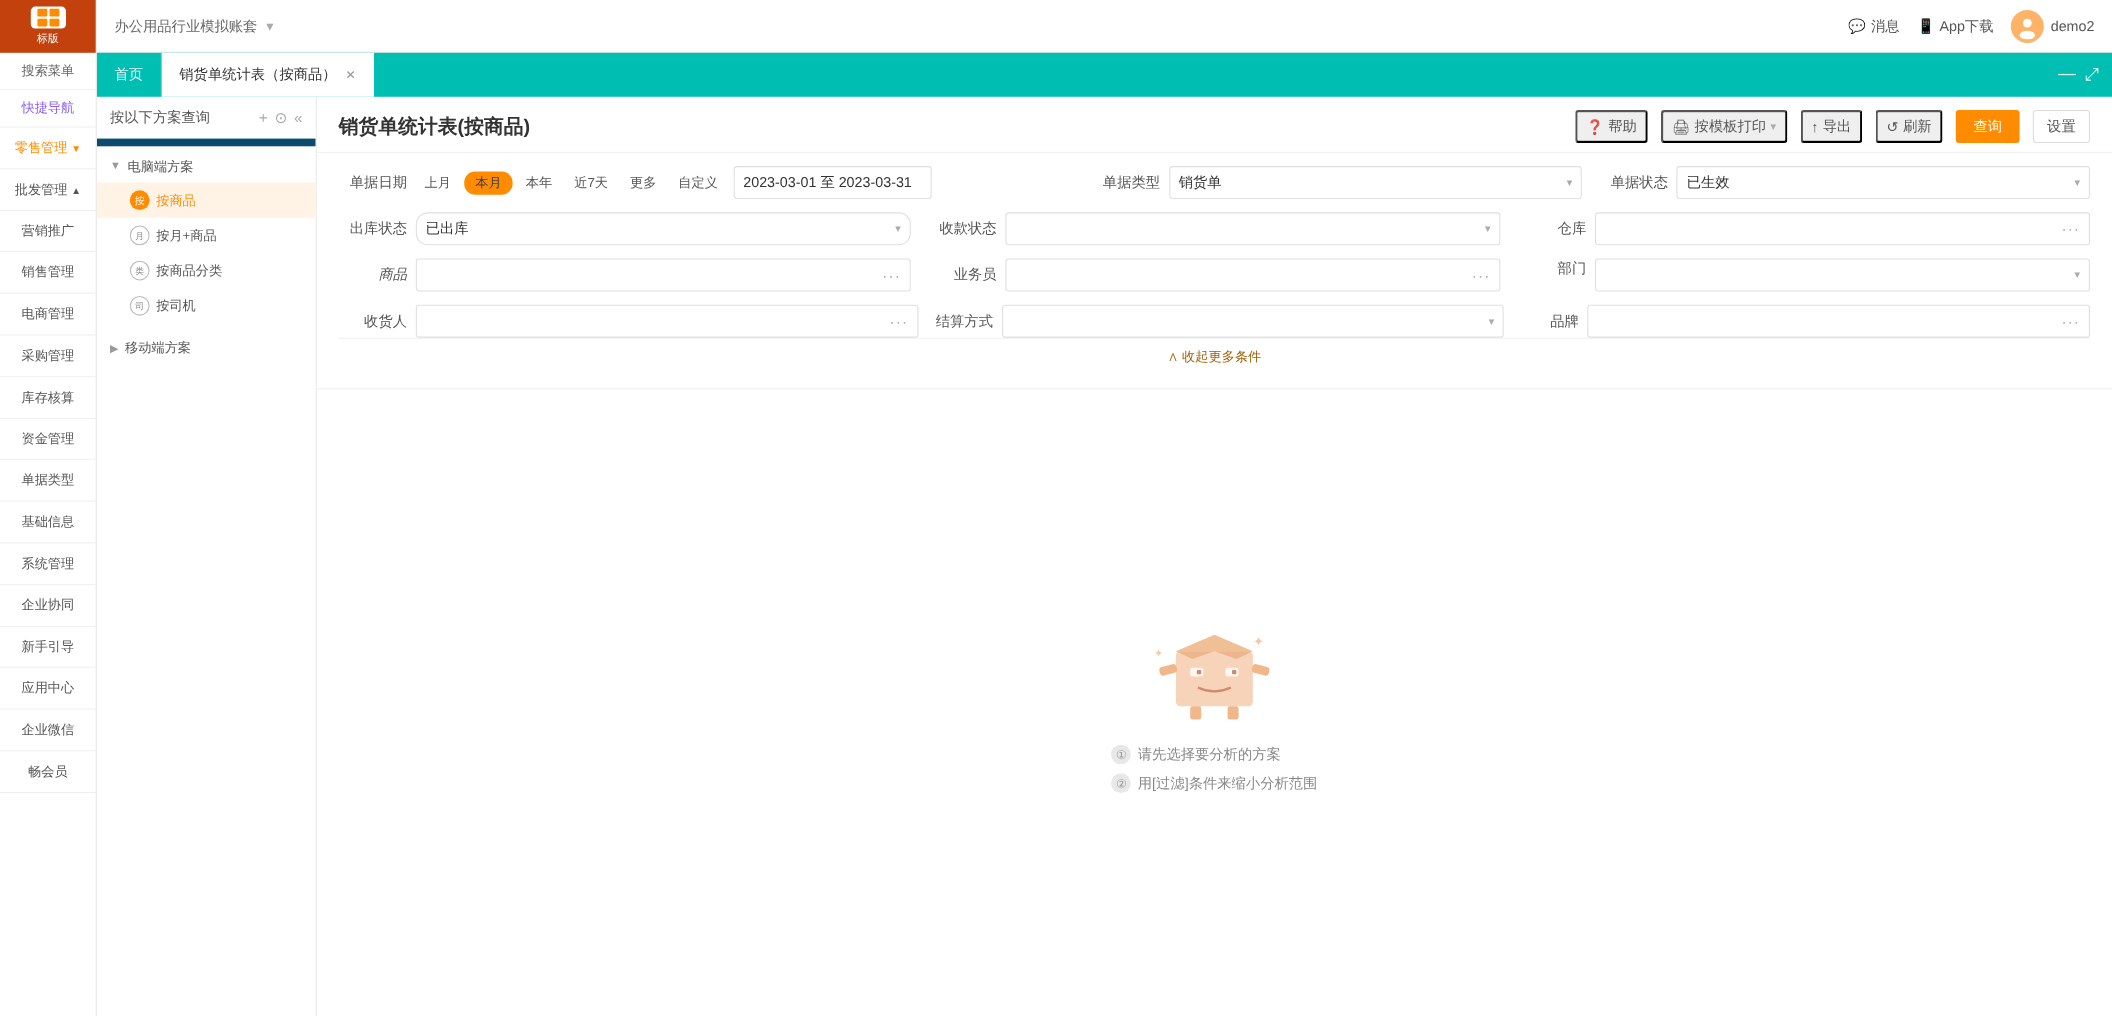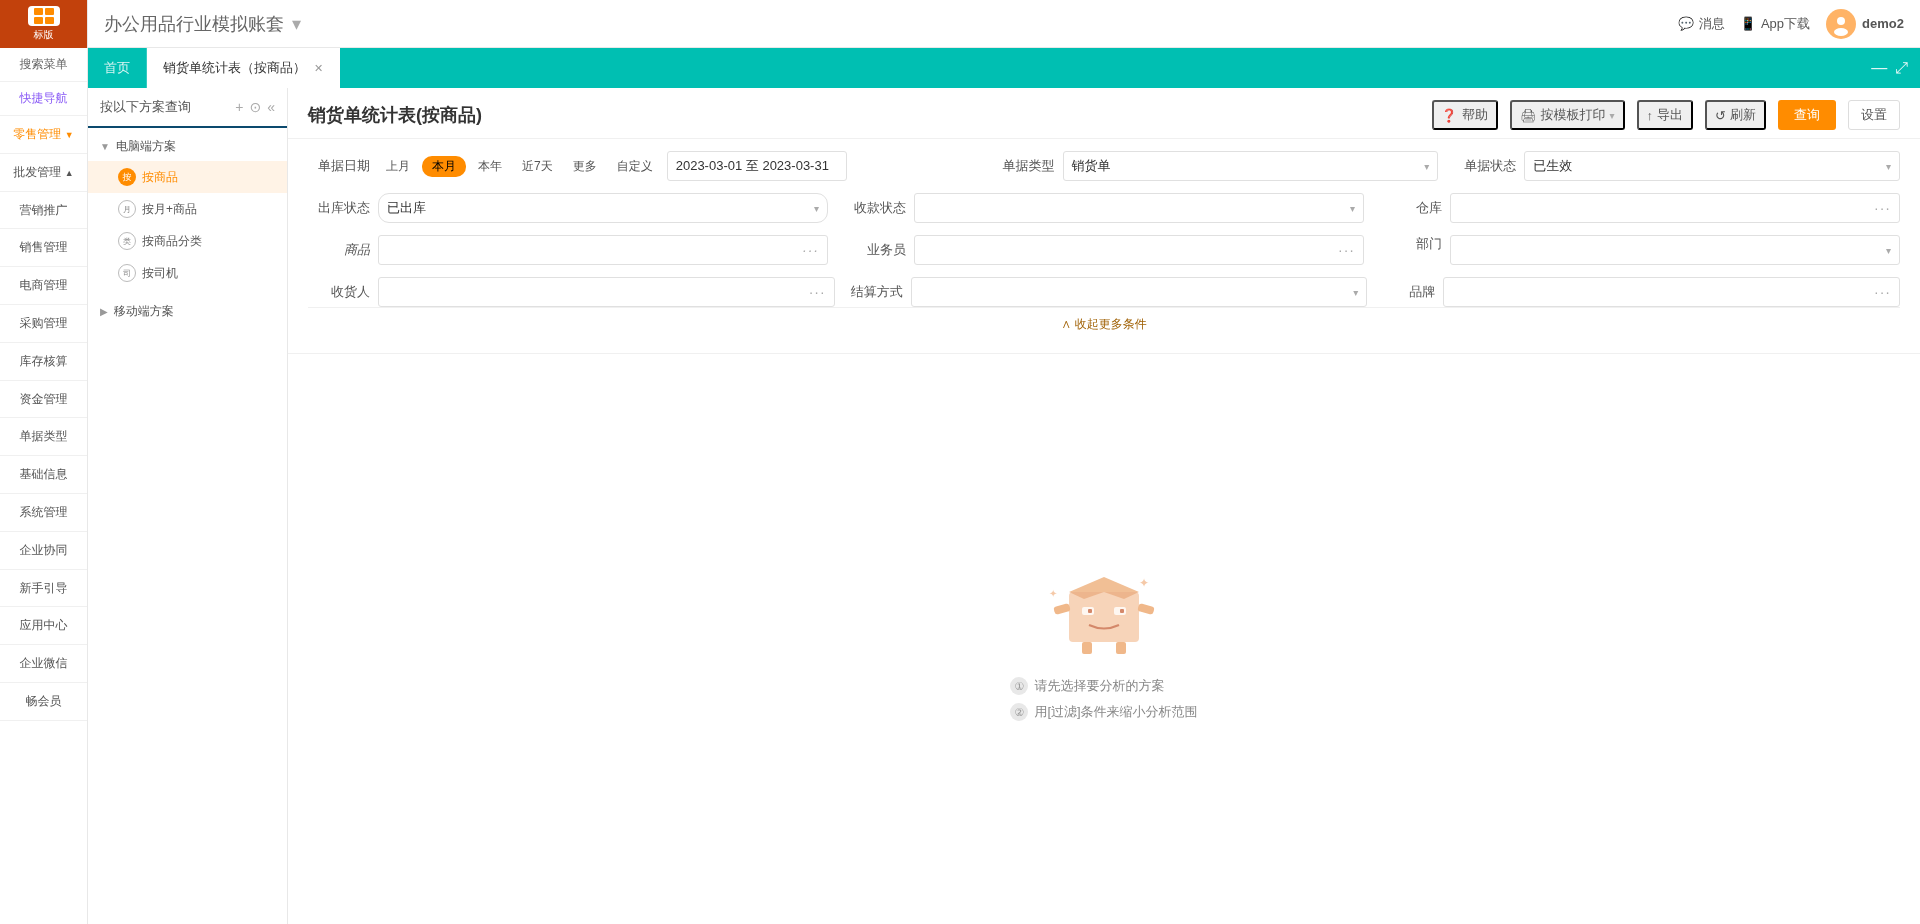--- a/index.html
+++ b/index.html
@@ -85,21 +85,21 @@
       justify-content: space-between;
       padding: 0 16px;
       border-bottom: 1px solid #e8e8e8;
       flex-shrink: 0;
     }
     .top-header-left {
       display: flex;
       align-items: center;
       gap: 8px;
       color: #666;
-      font-size: 18px;
+      font-size: 13px;
       text-align: right;
     }
     .top-header-right {
       display: flex;
       align-items: center;
       gap: 16px;
       font-size: 13px;
       color: #555;
     }
     .top-header-right .icon-btn {
@@ -177,21 +177,21 @@
       flex-shrink: 0;
       overflow-y: auto;
     }
     .left-panel-header {
       padding: 10px 12px;
       display: flex;
       align-items: center;
       justify-content: space-between;
       font-size: 12px;
       color: #555;
-      border-bottom: 2px solid #0c4a6e;
+      border-bottom: 7px solid #0c4a6e;
     }
     .left-panel-header span { font-size: 13px; font-weight: 500; }
     .left-panel-icons {
       display: flex;
       gap: 6px;
       color: #aaa;
     }
     .left-panel-icons span { cursor: pointer; font-size: 14px; }
     .tree-group { padding: 4px 0; }
     .tree-group-header {
@@ -330,21 +330,21 @@
     }
     .date-tab {
       padding: 2px 8px;
       font-size: 12px;
       cursor: pointer;
       color: #555;
       border-radius: 2px;
     }
     .date-tab.active {
       background: #ff8c00;
-      color: #000000;
+      color: #404040;
       border-radius: 10px;
       padding: 2px 10px;
     }
 
     .collapse-btn {
       text-align: center;
       padding: 8px;
       cursor: pointer;
       color: #a16207;
       font-size: 12px;
@@ -446,21 +446,21 @@
     </div>
     <div class="top-header-right">
       <div class="icon-btn">
         <span>💬</span>
         <span>消息</span>
       </div>
       <div class="icon-btn">
         <span>📱</span>
         <span>App下载</span>
       </div>
-      <div style="display:flex;align-items:center;gap:6px;cursor:pointer;font-weight:bold;">
+      <div style="display:flex;align-items:center;gap:6px;cursor:pointer;">
         <div class="avatar">
           <svg width="24" height="24" viewBox="0 0 24 24">
               <circle cx="12" cy="9" r="4" fill="#fff"></circle>
               <ellipse cx="12" cy="20" rx="7" ry="4" fill="#fff"></ellipse>
             </svg>
         </div>
         <span>demo2</span>
       </div>
     </div>
   </div>

